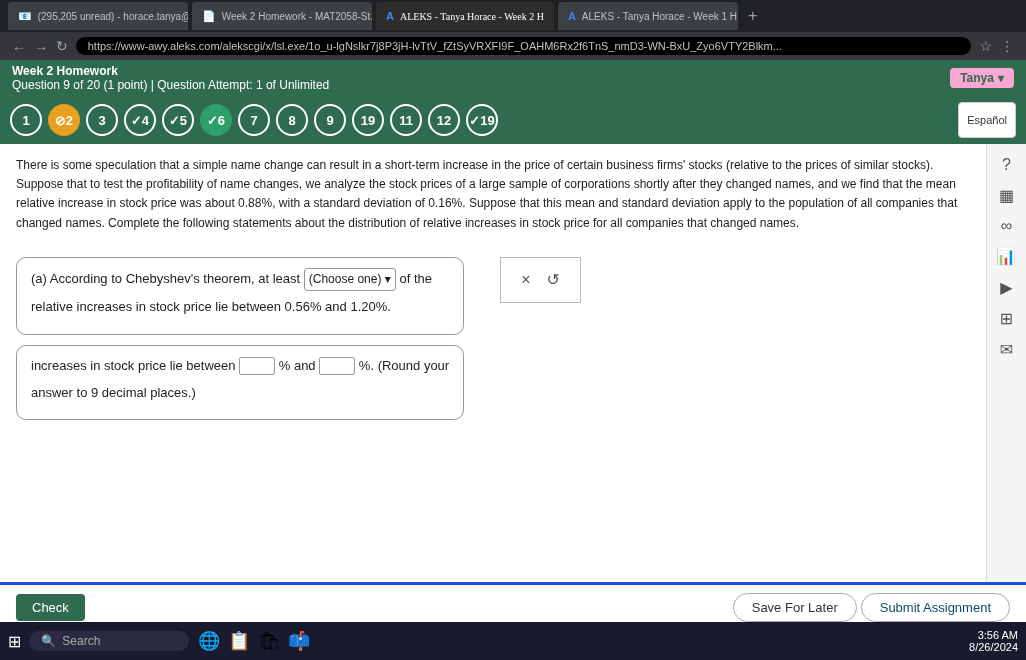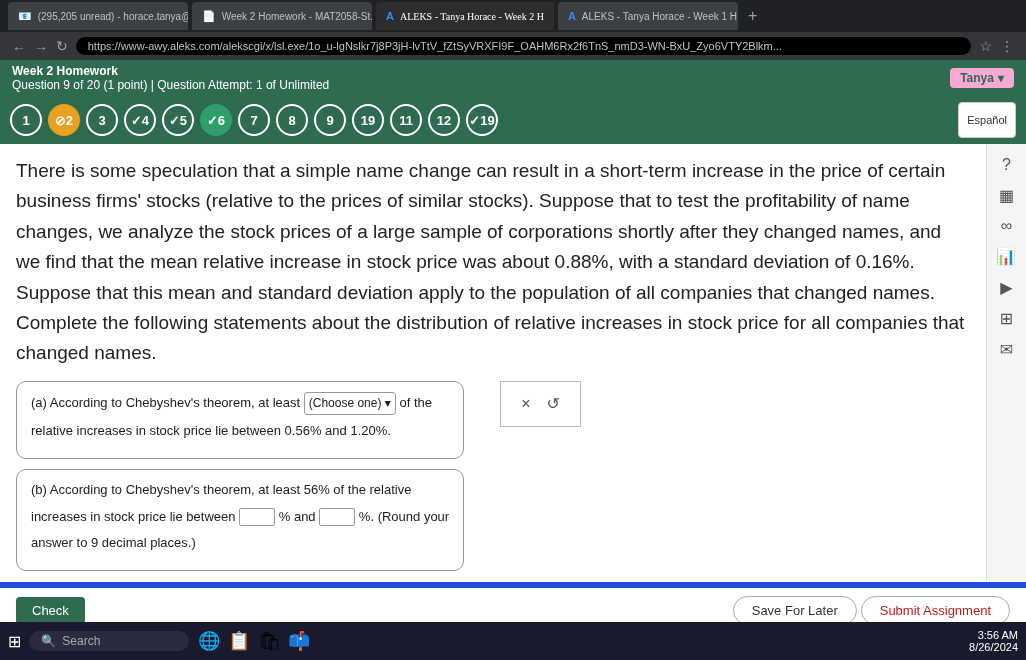--- a/index.html
+++ b/index.html
@@ -162,22 +162,22 @@
       padding: 12px 0;
     }
     .sidebar-icon {
       color: #555;
       font-size: 16px;
       cursor: pointer;
     }
 
     
     .problem-text {
-      margin-bottom: 12px;
-      font-size: 19px;
+      margin-bottom: 24px;
+      font-size: 12px;
       line-height: 1.6;
     }
 
     
     .answer-box {
       border: 1px solid #999;
       border-radius: 10px;
       padding: 10px 14px;
       margin-bottom: 10px;
       background: #fff;
@@ -220,21 +220,21 @@
       margin-left: 20px;
       background: #fff;
       font-size: 16px;
       color: #555;
       cursor: pointer;
       vertical-align: top;
     }
 
     
     .bottom-bar {
-      border-top: 6px solid #1d4ed8;
+      border-top: 3px solid #1d4ed8;
       padding: 8px 16px;
       display: flex;
       align-items: center;
       justify-content: space-between;
       background: #fff;
     }
     .check-btn {
       background: #2e6b4f;
       color: #fff;
       border: none;
@@ -251,21 +251,21 @@
       background: #fff;
       color: #333;
       border: 1px solid #aaa;
       border-radius: 20px;
       padding: 6px 18px;
       font-size: 13px;
       cursor: pointer;
     }
     .submit-btn {
       background: #fff;
-      color: #b91c1c;
+      color: #0c4a6e;
       border: 1px solid #aaa;
       border-radius: 20px;
       padding: 6px 18px;
       font-size: 13px;
       cursor: pointer;
     }
 
     
     .taskbar {
       background: #1a1a2e;
@@ -424,21 +424,20 @@
                 <span> ▾</span>
               </span>
               <span> of the</span>
             </p>
             <p>
               <span>relative increases in stock price lie between 0.56% and 1.20%.</span>
             </p>
           </div>
 
           <div class="answer-box">
-            <p>(b) According to Chebyshev's theorem, at least 56% of the relative</p>
             <p>
               <span>increases in stock price lie between </span>
               <input class="inline-input" type="text" value="" style="">
               <span>% and </span>
               <input class="inline-input" type="text" value="" style="">
               <span>%. (Round your</span>
             </p>
             <p>answer to 9 decimal places.)</p>
           </div>
         </div>

